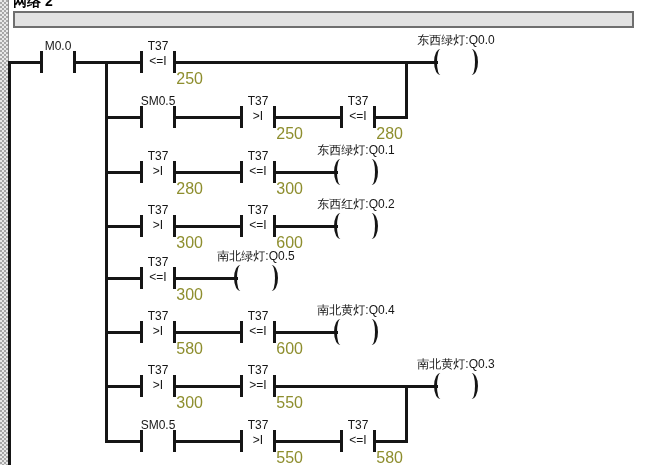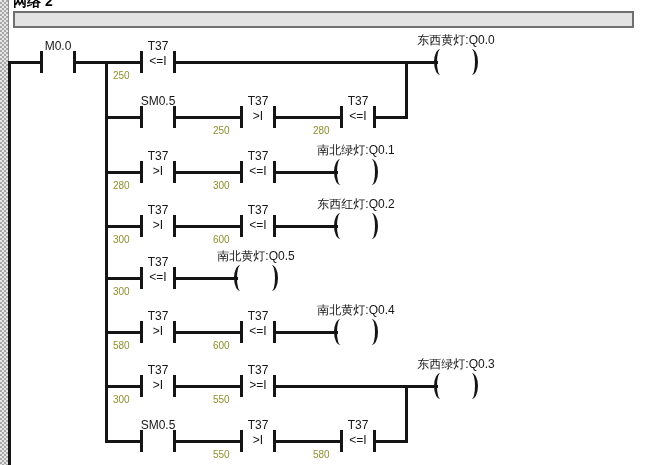--- a/index.html
+++ b/index.html
@@ -51,21 +51,21 @@
   .contact .lbl{
     position:absolute;bottom:9px;left:-27px;width:90px;
     text-align:center;font-size:12px;color:var(--txt);white-space:nowrap;
   }
   .contact .op{
     position:absolute;top:-8px;left:3px;width:30px;
     text-align:center;font-size:12px;color:var(--txt);letter-spacing:0px;
   }
   .contact .val{
     position:absolute;top:8px;left:-27px;width:90px;
-    text-align:left;font-size:10px;color:var(--val);
+    text-align:right;font-size:16px;color:var(--val);
   }
   
   .coil{position:absolute;width:44px;height:0;}
   .coil .paren{position:absolute;top:-13px;width:13px;height:26px;box-sizing:border-box;}
   .paren-l{left:0;border-left:3px solid var(--wire);border-radius:50%;}
   .paren-r{right:0;border-right:3px solid var(--wire);border-radius:50%;}
   .coil .lbl{
     position:absolute;bottom:13px;left:-50px;width:144px;
     text-align:center;font-size:12px;color:var(--txt);white-space:nowrap;
   }
@@ -125,21 +125,21 @@
     <span class="leg leg-r"></span>
   </div>
   <div class="contact" style="left:140px;top:62px;">
     <span class="lbl">T37</span>
     <span class="leg leg-l"></span>
     <span class="op">&lt;=I</span>
     <span class="leg leg-r"></span>
     <span class="val">250</span>
   </div>
   <div class="coil" style="left:434px;top:62px;">
-    <span class="lbl">东西黄灯:Q0.0</span>
+    <span class="lbl">东西绿灯:Q0.0</span>
     <span class="paren paren-l"></span>
     <span class="paren paren-r"></span>
   </div>
 
   <div class="contact" style="left:140px;top:117px;">
     <span class="lbl">SM0.5</span>
     <span class="leg leg-l"></span>
     <span class="leg leg-r"></span>
   </div>
   <div class="contact" style="left:240px;top:117px;">
@@ -165,21 +165,21 @@
     <span class="val">280</span>
   </div>
   <div class="contact" style="left:240px;top:172px;">
     <span class="lbl">T37</span>
     <span class="leg leg-l"></span>
     <span class="op">&lt;=I</span>
     <span class="leg leg-r"></span>
     <span class="val">300</span>
   </div>
   <div class="coil" style="left:334px;top:172px;">
-    <span class="lbl">南北绿灯:Q0.1</span>
+    <span class="lbl">东西绿灯:Q0.1</span>
     <span class="paren paren-l"></span>
     <span class="paren paren-r"></span>
   </div>
 
   <div class="contact" style="left:140px;top:226px;">
     <span class="lbl">T37</span>
     <span class="leg leg-l"></span>
     <span class="op">&gt;I</span>
     <span class="leg leg-r"></span>
     <span class="val">300</span>
@@ -198,21 +198,21 @@
   </div>
 
   <div class="contact" style="left:140px;top:278px;">
     <span class="lbl">T37</span>
     <span class="leg leg-l"></span>
     <span class="op">&lt;=I</span>
     <span class="leg leg-r"></span>
     <span class="val">300</span>
   </div>
   <div class="coil" style="left:234px;top:278px;">
-    <span class="lbl">南北黄灯:Q0.5</span>
+    <span class="lbl">南北绿灯:Q0.5</span>
     <span class="paren paren-l"></span>
     <span class="paren paren-r"></span>
   </div>
 
   <div class="contact" style="left:140px;top:332px;">
     <span class="lbl">T37</span>
     <span class="leg leg-l"></span>
     <span class="op">&gt;I</span>
     <span class="leg leg-r"></span>
     <span class="val">580</span>
@@ -238,21 +238,21 @@
     <span class="val">300</span>
   </div>
   <div class="contact" style="left:240px;top:386px;">
     <span class="lbl">T37</span>
     <span class="leg leg-l"></span>
     <span class="op">&gt;=I</span>
     <span class="leg leg-r"></span>
     <span class="val">550</span>
   </div>
   <div class="coil" style="left:434px;top:386px;">
-    <span class="lbl">东西绿灯:Q0.3</span>
+    <span class="lbl">南北黄灯:Q0.3</span>
     <span class="paren paren-l"></span>
     <span class="paren paren-r"></span>
   </div>
 
   <div class="contact" style="left:140px;top:441px;">
     <span class="lbl">SM0.5</span>
     <span class="leg leg-l"></span>
     <span class="leg leg-r"></span>
   </div>
   <div class="contact" style="left:240px;top:441px;">

